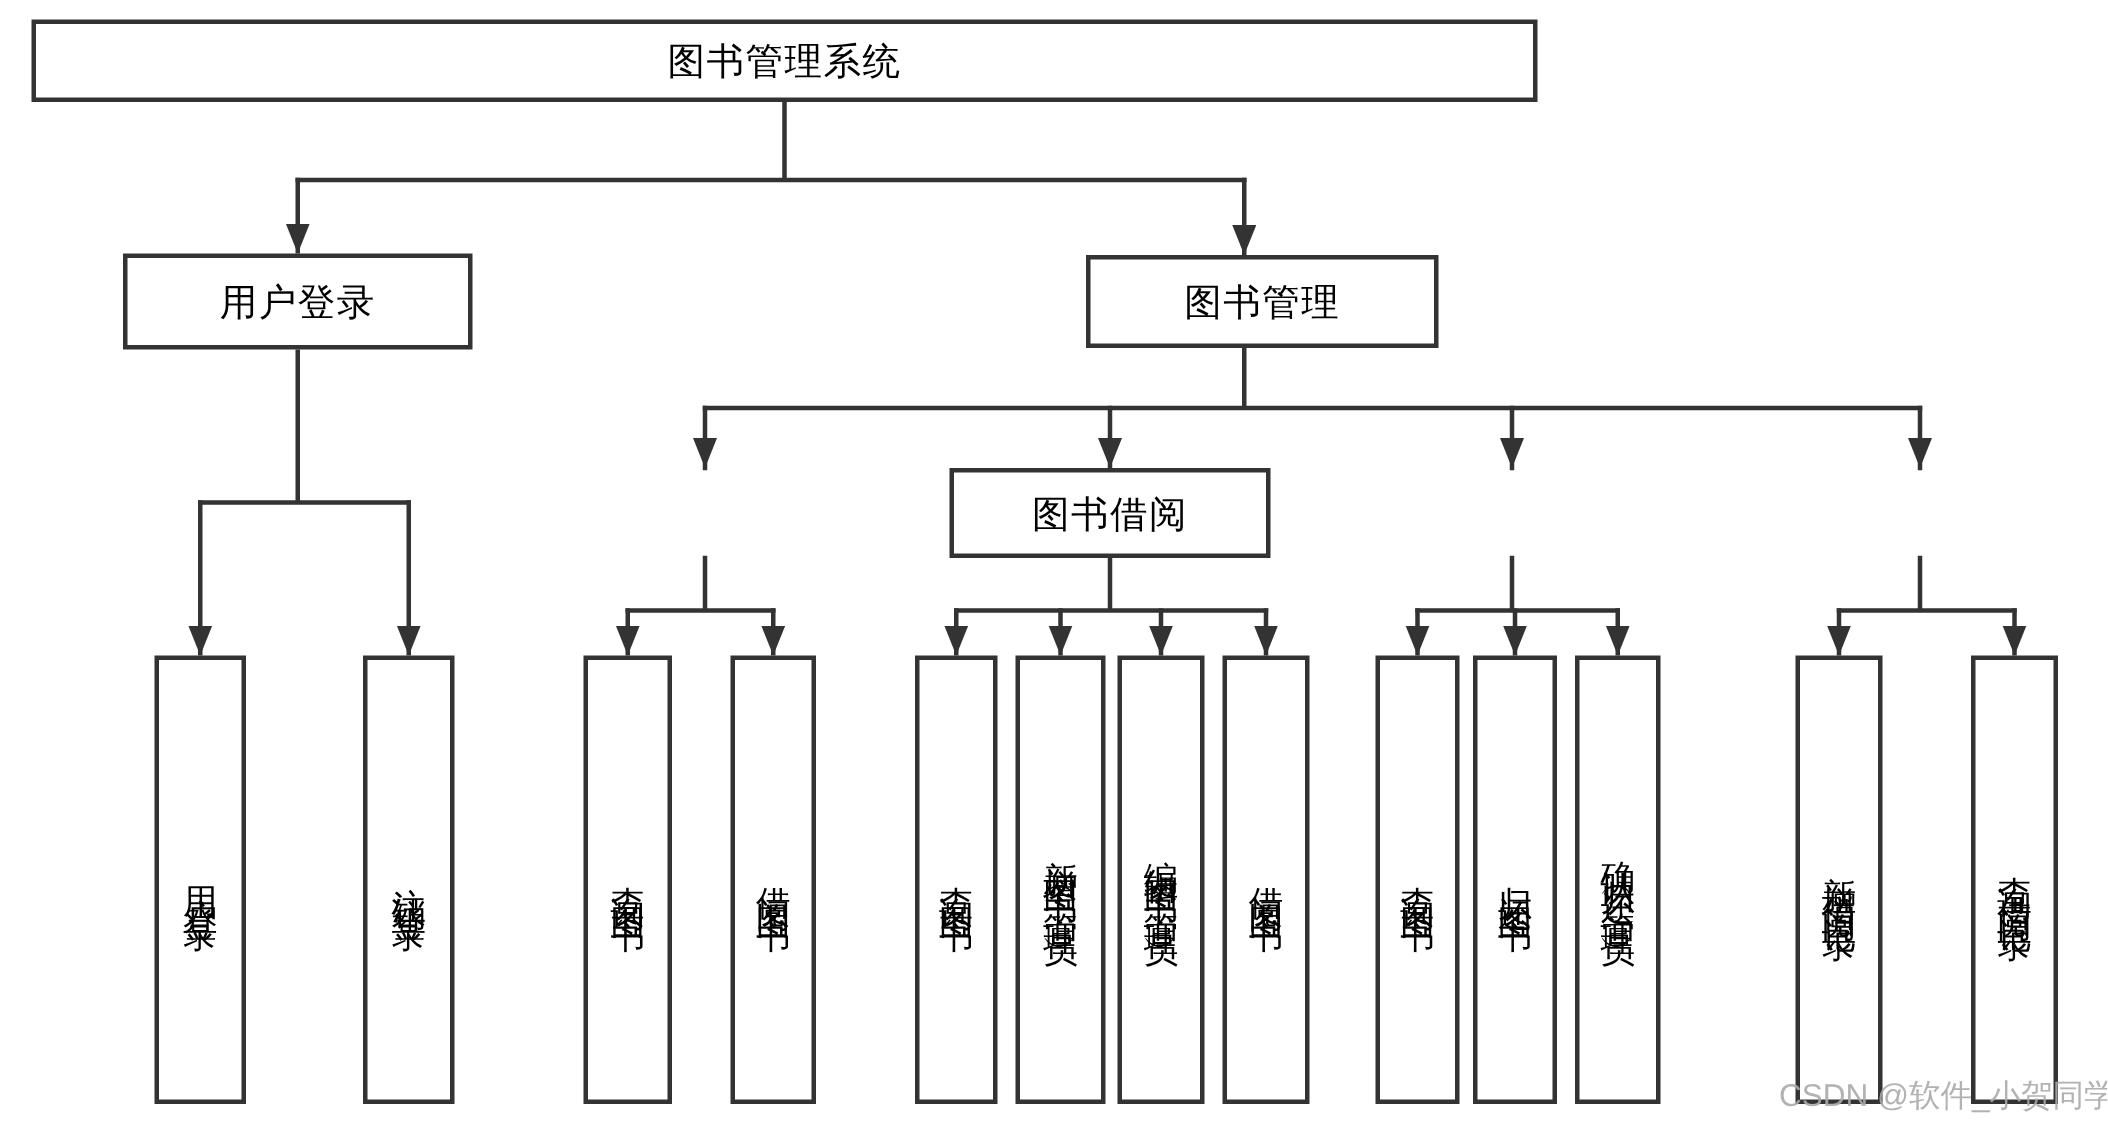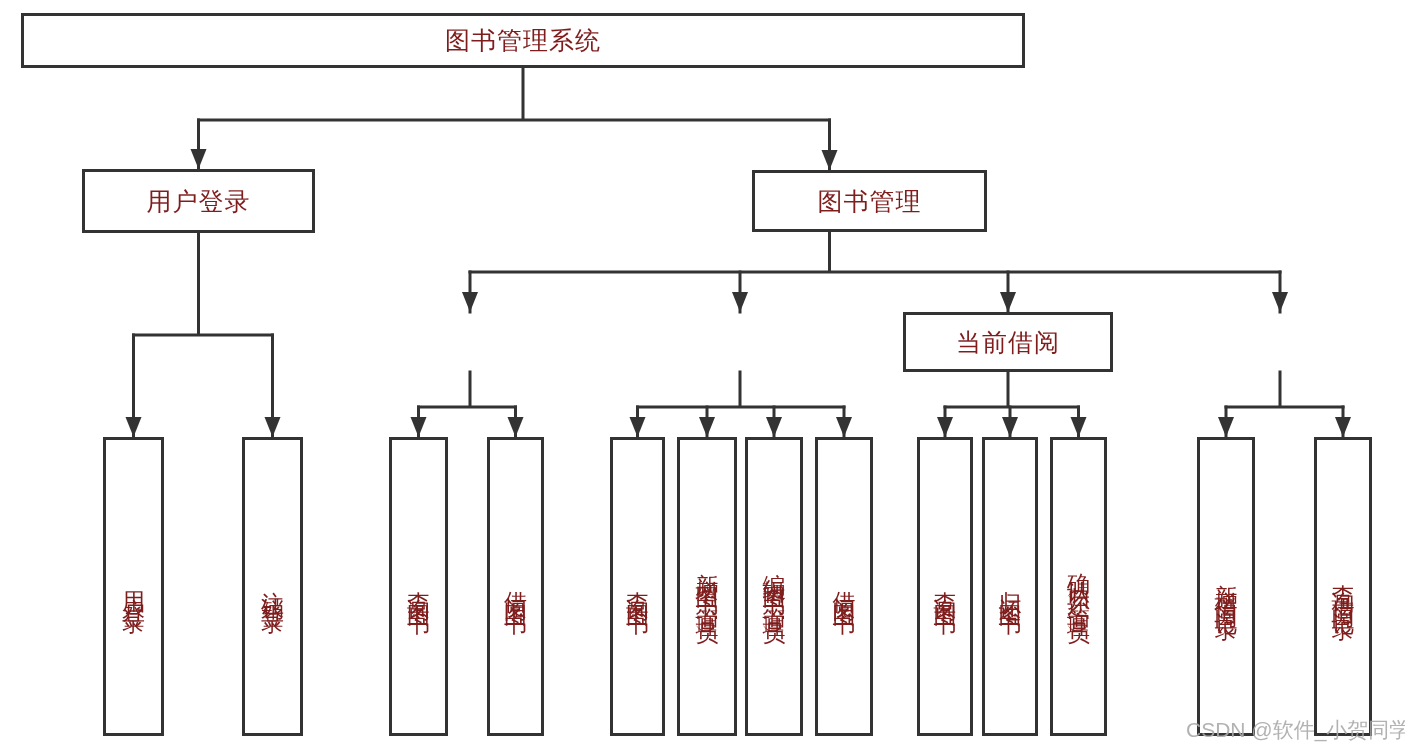--- a/index.html
+++ b/index.html
@@ -3,21 +3,21 @@
 <meta charset="utf-8">
 <style>
   html,body{margin:0;padding:0;background:#ffffff;}
   #canvas{
     position:relative;width:1405px;height:747px;background:#ffffff;
     font-family:"Liberation Sans","DejaVu Sans",sans-serif;overflow:hidden;
   }
   #wires{position:absolute;left:0;top:0;z-index:1;}
   .box{
     position:absolute;box-sizing:border-box;border:3px solid #333333;background:#ffffff;
-    display:flex;align-items:center;justify-content:center;color:#7f1d1d;z-index:2;
+    display:flex;align-items:center;justify-content:center;color:#000000;z-index:2;
   }
   .hlabel{font-size:25px;letter-spacing:1px;white-space:nowrap;}
   .vtext{
     writing-mode:vertical-rl;text-orientation:mixed;font-size:23px;letter-spacing:7px;
     line-height:1;white-space:nowrap;
   }
   .watermark{
     position:absolute;left:1186px;top:716px;z-index:3;font-size:21px;
     color:rgba(170,170,170,0.9);white-space:nowrap;
   }
@@ -70,26 +70,26 @@
     </g>
   </svg>
 
   <div class="box" style="left:21px;top:13px;width:1004px;height:55px;">
     <span class="hlabel">图书管理系统</span>
   </div>
 
   <div class="box" style="left:82px;top:169px;width:233px;height:64px;">
     <span class="hlabel">用户登录</span>
   </div>
-  <div class="box" style="left:752px;top:170px;width:235px;height:62px;">
+  <div class="box" style="left:724px;top:170px;width:235px;height:62px;">
     <span class="hlabel">图书管理</span>
   </div>
 
-  <div class="box" style="left:903px;top:312px;width:210px;height:60px;">
-    <span class="hlabel">当前借阅</span>
+  <div class="box" style="left:633px;top:312px;width:214px;height:60px;">
+    <span class="hlabel">图书借阅</span>
   </div>
 
   <div class="box" style="left:103px;top:437px;width:61px;height:299px;">
     <span class="vtext">用户登录</span>
   </div>
   <div class="box" style="left:242px;top:437px;width:61px;height:299px;">
     <span class="vtext">注销登录</span>
   </div>
 
   <div class="box" style="left:389px;top:437px;width:59px;height:299px;">

